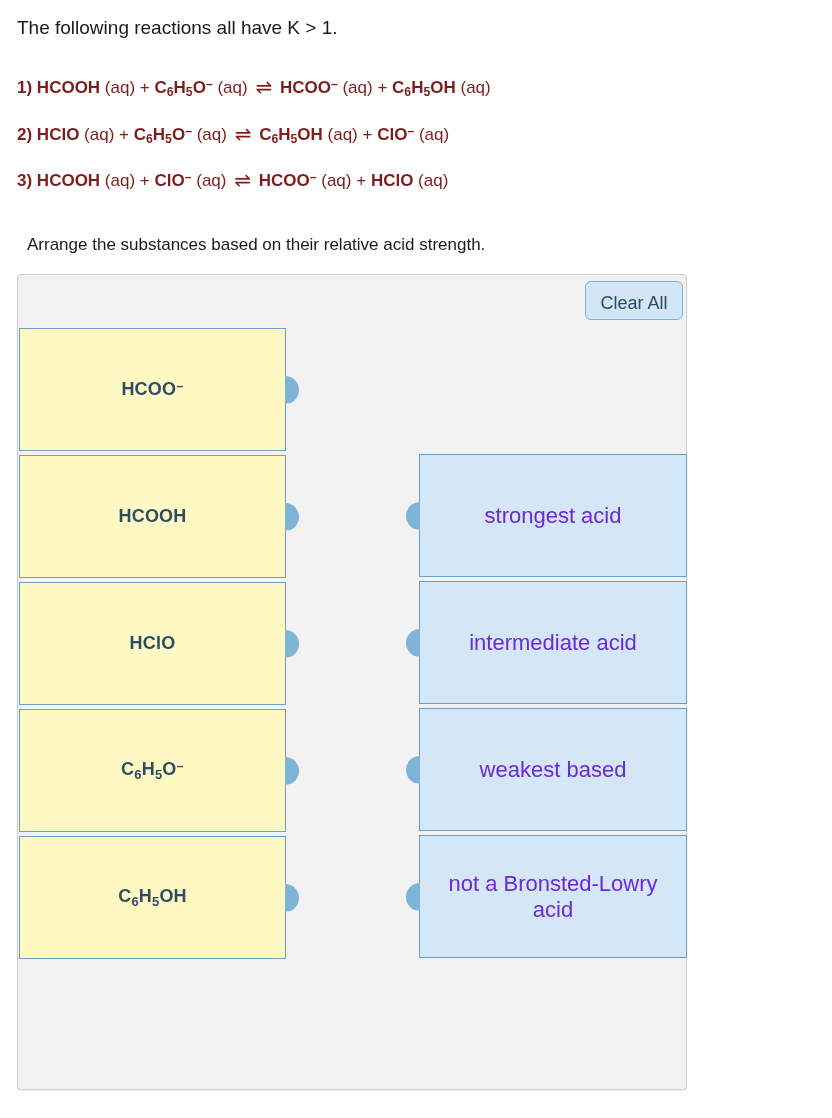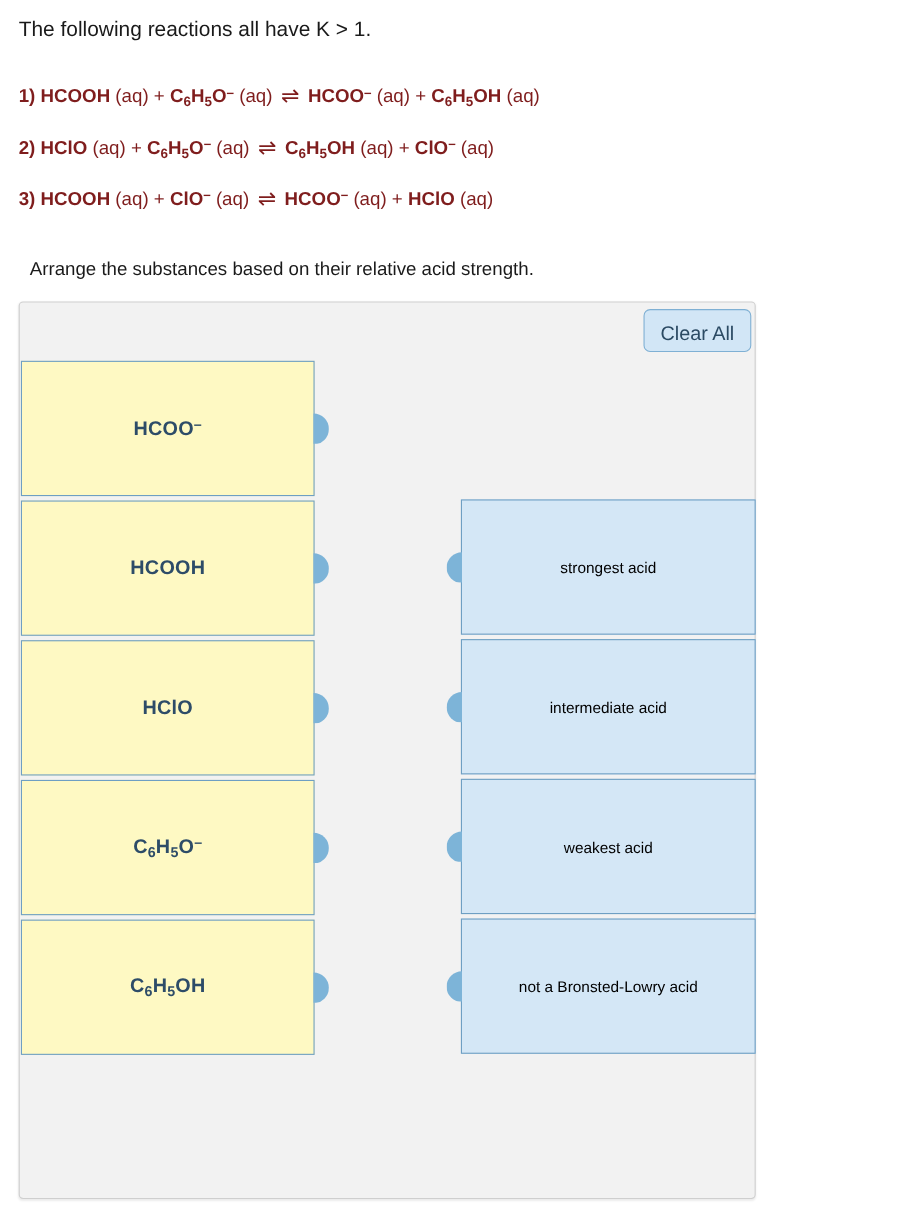--- a/index.html
+++ b/index.html
@@ -171,23 +171,23 @@
     height: 123px;
     margin-bottom: 4px;
     background: #d4e7f6;
     border: 1px solid #6e9fc3;
     display: flex;
     align-items: center;
     justify-content: center;
     padding: 0 20px;
   }
   .slot-label {
-    font-size: 14px;
+    font-size: 22px;
     font-weight: normal;
-    color: #000000;
+    color: #6d28d9;
     text-align: center;
     line-height: 26px;
   }
   
   .knob-left {
     position: absolute;
     left: -14px;
     top: 50%;
     margin-top: -14px;
     width: 28px;
@@ -244,21 +244,21 @@
         <div class="slot">
           <span class="knob-left"></span>
           <span class="slot-label">strongest acid</span>
         </div>
         <div class="slot">
           <span class="knob-left"></span>
           <span class="slot-label">intermediate acid</span>
         </div>
         <div class="slot">
           <span class="knob-left"></span>
-          <span class="slot-label">weakest acid</span>
+          <span class="slot-label">weakest based</span>
         </div>
         <div class="slot">
           <span class="knob-left"></span>
           <span class="slot-label">not a Bronsted-Lowry acid</span>
         </div>
       </div>
 
   </div>
 
 </div>

